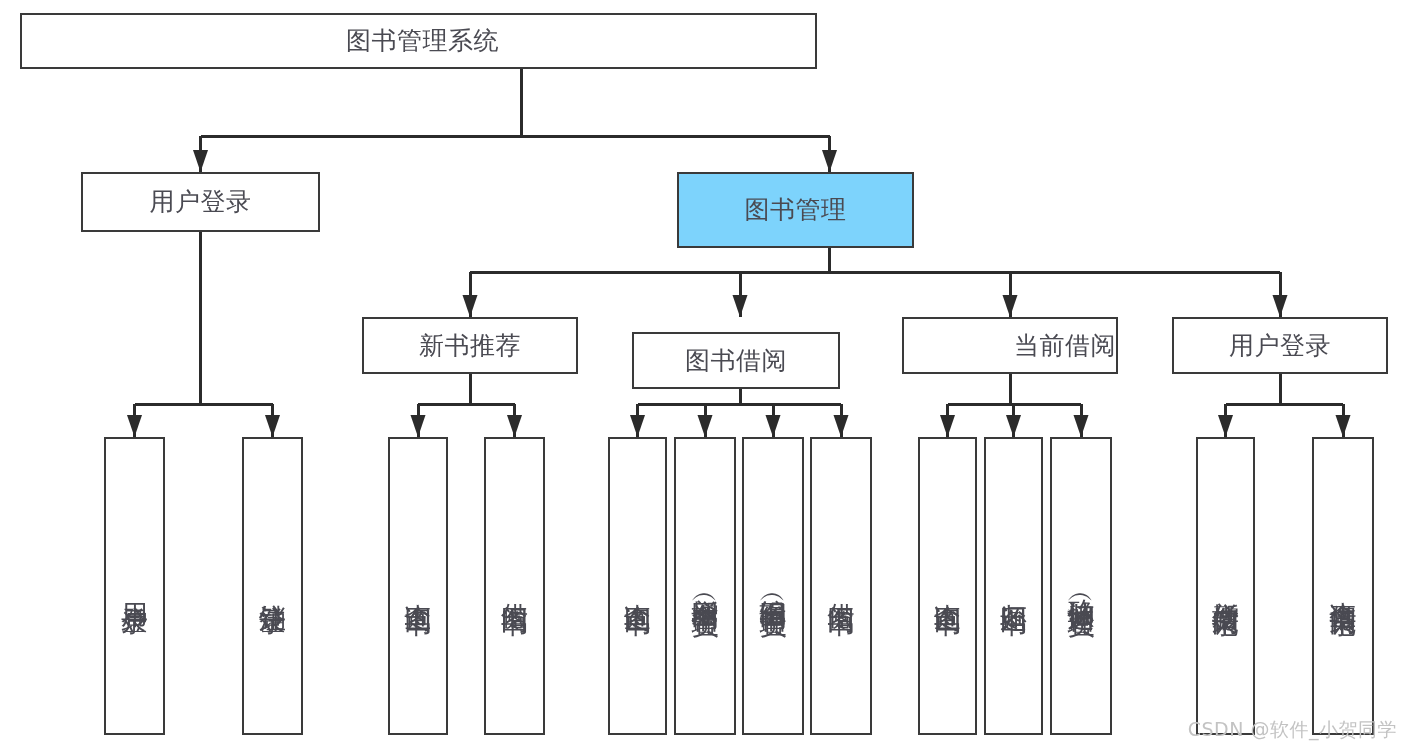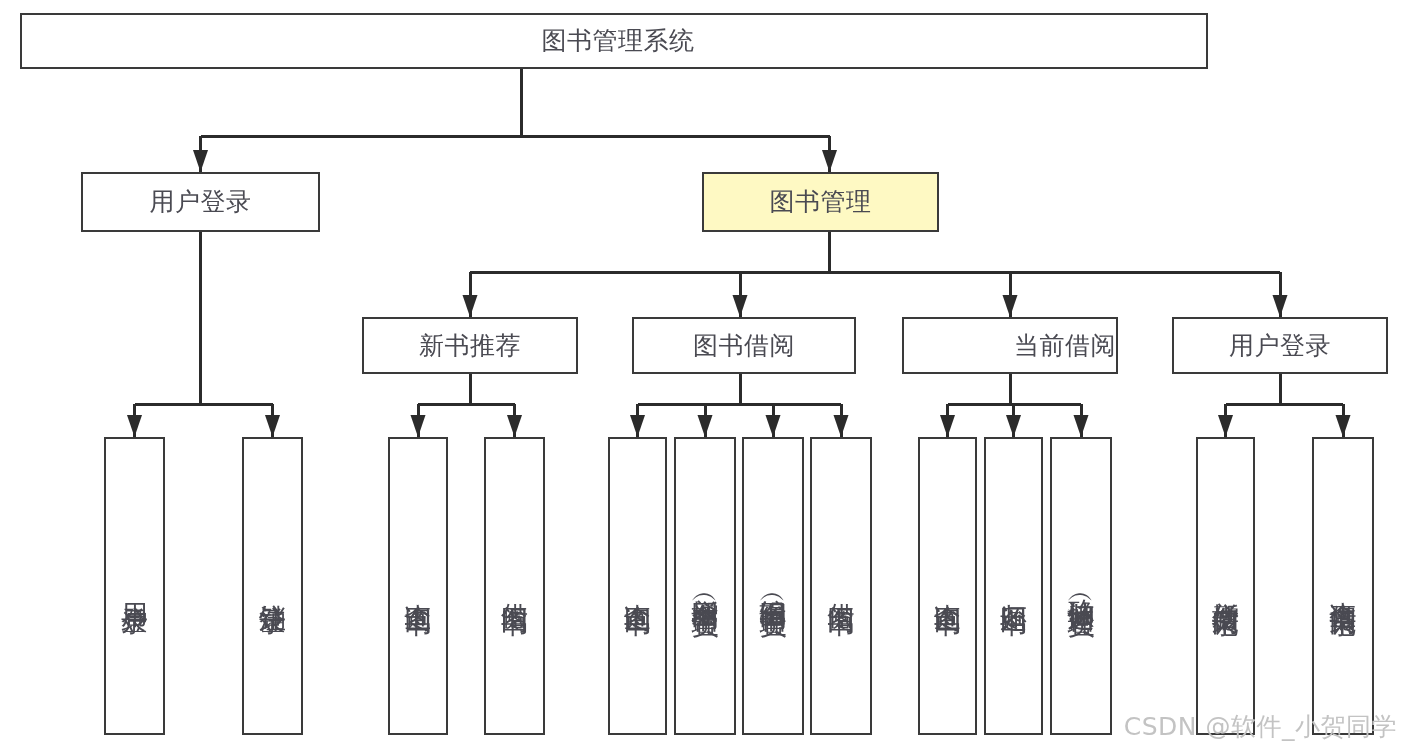--- a/index.html
+++ b/index.html
@@ -61,21 +61,21 @@
     font-size: 27px;
     line-height: 1.12;
     letter-spacing: 2px;
     white-space: nowrap;
     max-height: 100%;
   }
   #watermark {
     position: absolute;
     right: 8px;
     bottom: 4px;
-    font-size: 25px;
+    font-size: 19px;
     color: #c3c3c3;
     white-space: nowrap;
     letter-spacing: 0.5px;
   }
 </style>
 </head>
 <body>
 
 <div id="diagram-root">
 
@@ -128,33 +128,33 @@
       <polygon points="1073.5,415 1088.5,415 1081,437" fill="#2b2b2b"></polygon>
       <line x1="1280" y1="374" x2="1280" y2="404" stroke="#2b2b2b" stroke-width="3" shape-rendering="crispEdges"></line>
       <line x1="1225.5" y1="404" x2="1343" y2="404" stroke="#2b2b2b" stroke-width="3" shape-rendering="crispEdges"></line>
       <line x1="1225.5" y1="404" x2="1225.5" y2="437" stroke="#2b2b2b" stroke-width="3" shape-rendering="crispEdges"></line>
       <polygon points="1218,415 1233,415 1225.5,437" fill="#2b2b2b"></polygon>
       <line x1="1343" y1="404" x2="1343" y2="437" stroke="#2b2b2b" stroke-width="3" shape-rendering="crispEdges"></line>
       <polygon points="1335.5,415 1350.5,415 1343,437" fill="#2b2b2b"></polygon>
     </svg>
 
   <div id="node-layer">
-      <div class="node horiz root" style="left: 20px; top: 13px; width: 1188px; height: 56px; border-color: rgb(58, 58, 58); background: rgb(255, 255, 255); padding-left: 8px;">
+      <div class="node horiz root" style="left: 20px; top: 13px; width: 797px; height: 56px; border-color: rgb(58, 58, 58); background: rgb(255, 255, 255); padding-left: 8px;">
         <span class="node-label" style="color: rgb(74, 74, 82);">图书管理系统</span>
       </div>
       <div class="node horiz" style="left: 81px; top: 172px; width: 239px; height: 60px; border-color: rgb(58, 58, 58); background: rgb(255, 255, 255);">
         <span class="node-label" style="color: rgb(74, 74, 82);">用户登录</span>
       </div>
-      <div class="node horiz" style="left: 702px; top: 172px; width: 237px; height: 60px; border-color: rgb(58, 58, 58); background: #fef9c3;">
+      <div class="node horiz" style="left: 677px; top: 172px; width: 237px; height: 76px; border-color: rgb(58, 58, 58); background: #7dd3fc;">
         <span class="node-label" style="color: rgb(74, 74, 82);">图书管理</span>
       </div>
       <div class="node horiz" style="left: 362px; top: 317px; width: 216px; height: 57px; border-color: rgb(58, 58, 58); background: rgb(255, 255, 255);">
         <span class="node-label" style="color: rgb(74, 74, 82);">新书推荐</span>
       </div>
-      <div class="node horiz" style="left: 632px; top: 317px; width: 224px; height: 57px; border-color: rgb(58, 58, 58); background: rgb(255, 255, 255);">
+      <div class="node horiz" style="left: 632px; top: 332px; width: 208px; height: 57px; border-color: rgb(58, 58, 58); background: rgb(255, 255, 255);">
         <span class="node-label" style="color: rgb(74, 74, 82);">图书借阅</span>
       </div>
       <div class="node horiz" style="left: 902px; top: 317px; width: 216px; height: 57px; border-color: rgb(58, 58, 58); background: rgb(255, 255, 255); justify-content: flex-end;">
         <span class="node-label" style="color: rgb(74, 74, 82);">当前借阅</span>
       </div>
       <div class="node horiz" style="left: 1172px; top: 317px; width: 216px; height: 57px; border-color: rgb(58, 58, 58); background: rgb(255, 255, 255);">
         <span class="node-label" style="color: rgb(74, 74, 82);">用户登录</span>
       </div>
       <div class="node vert" style="left: 104px; top: 437px; width: 61px; height: 298px; border-color: rgb(58, 58, 58); background: rgb(255, 255, 255);">
         <span class="node-label" style="color: rgb(74, 74, 82);">用户登录</span>

